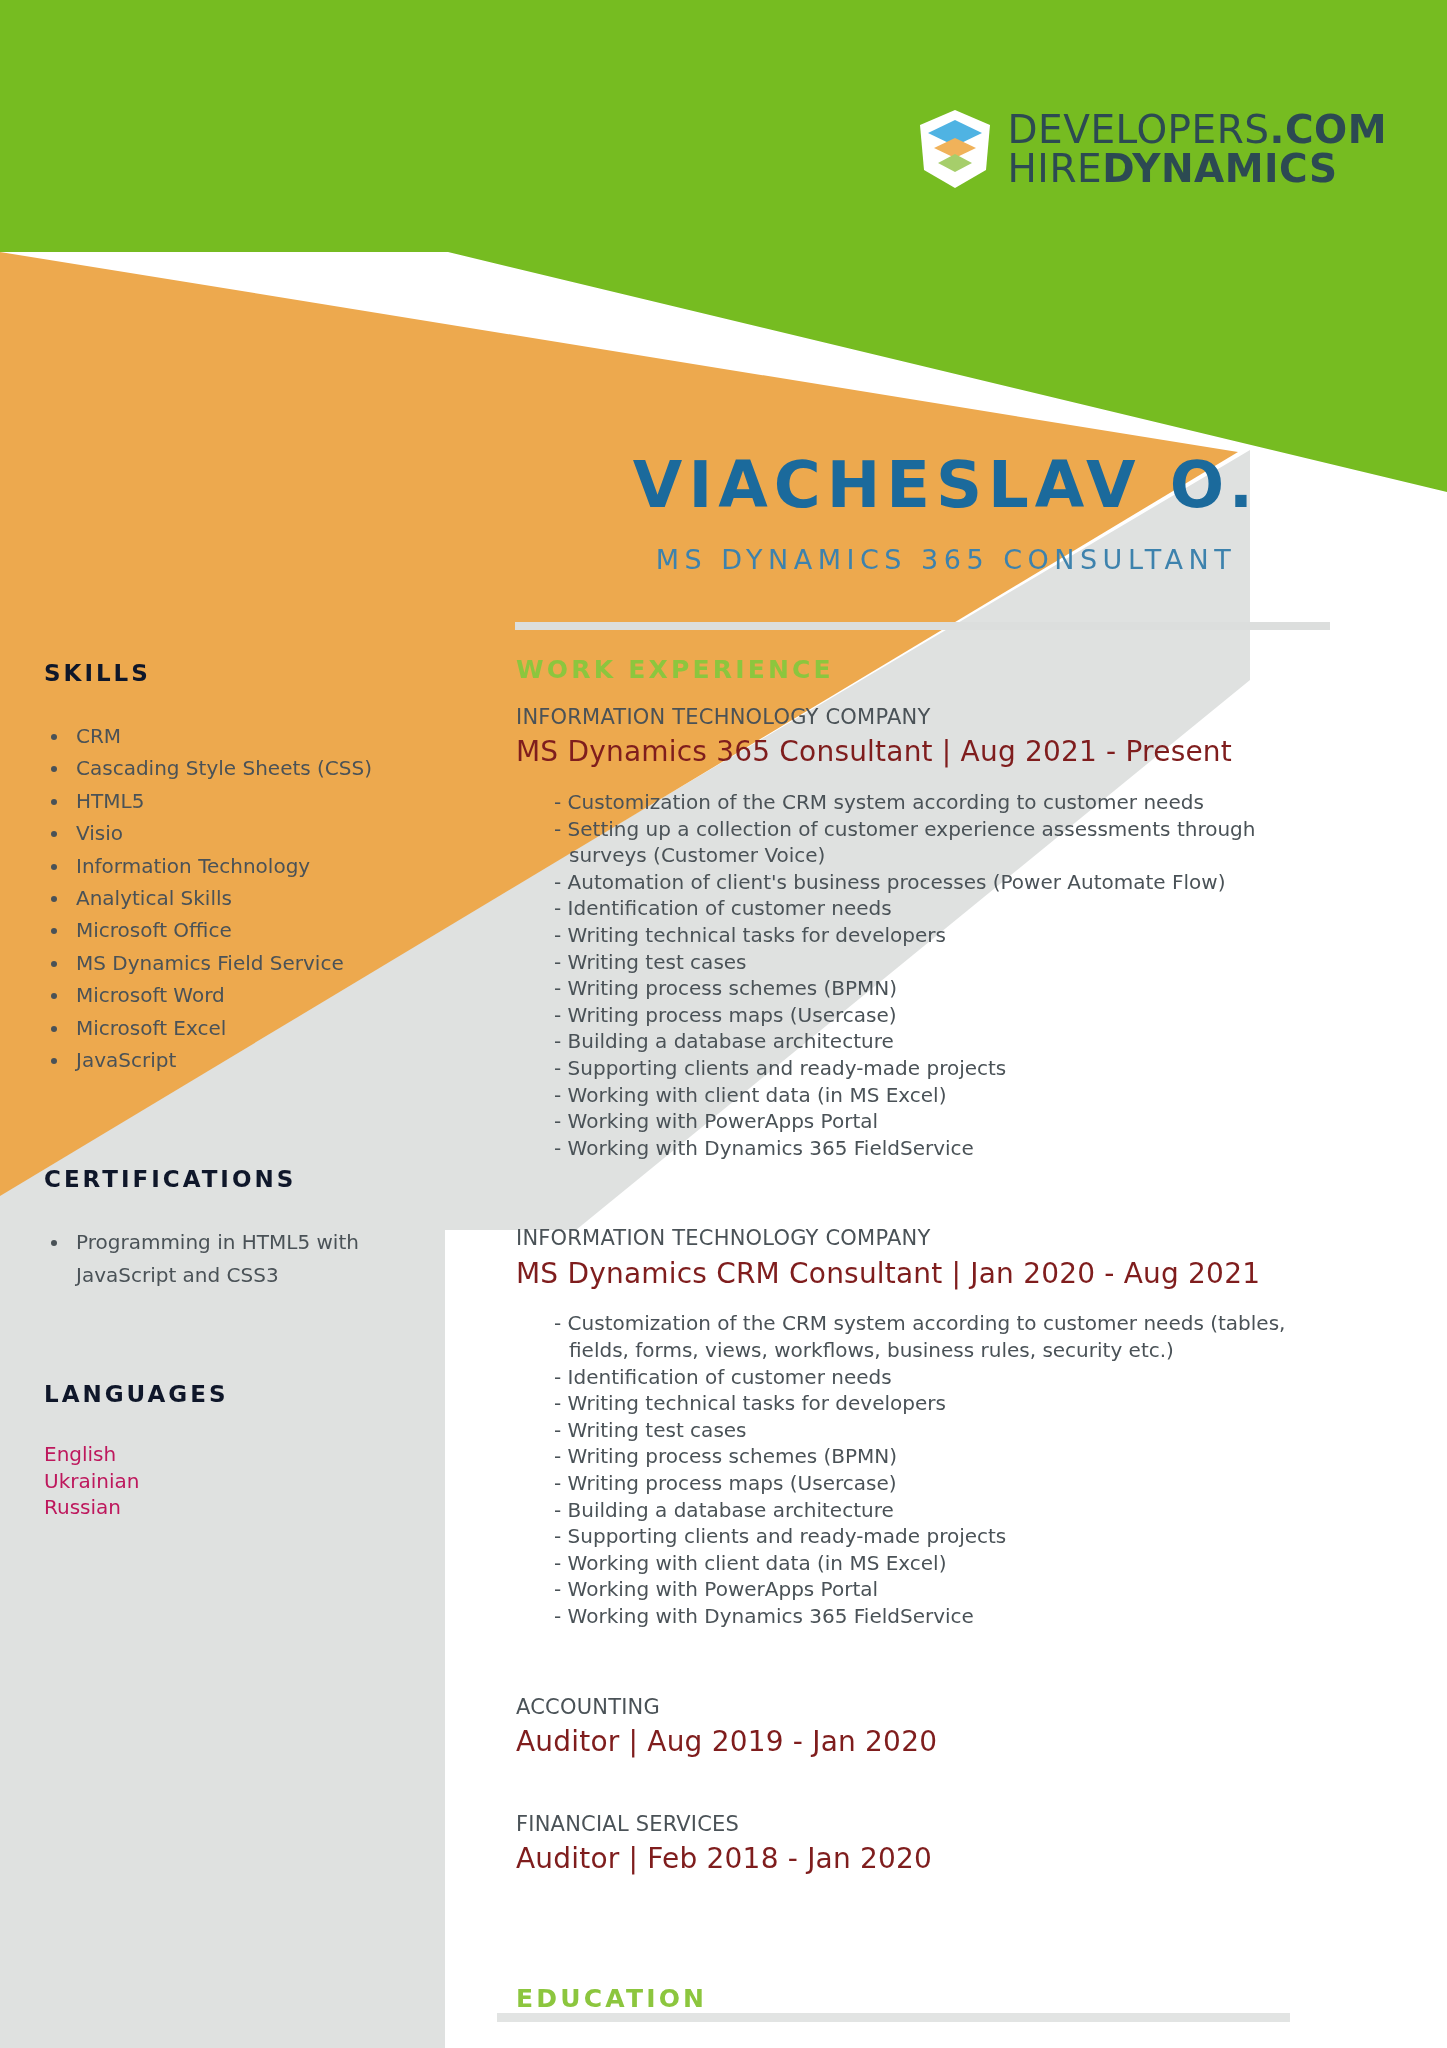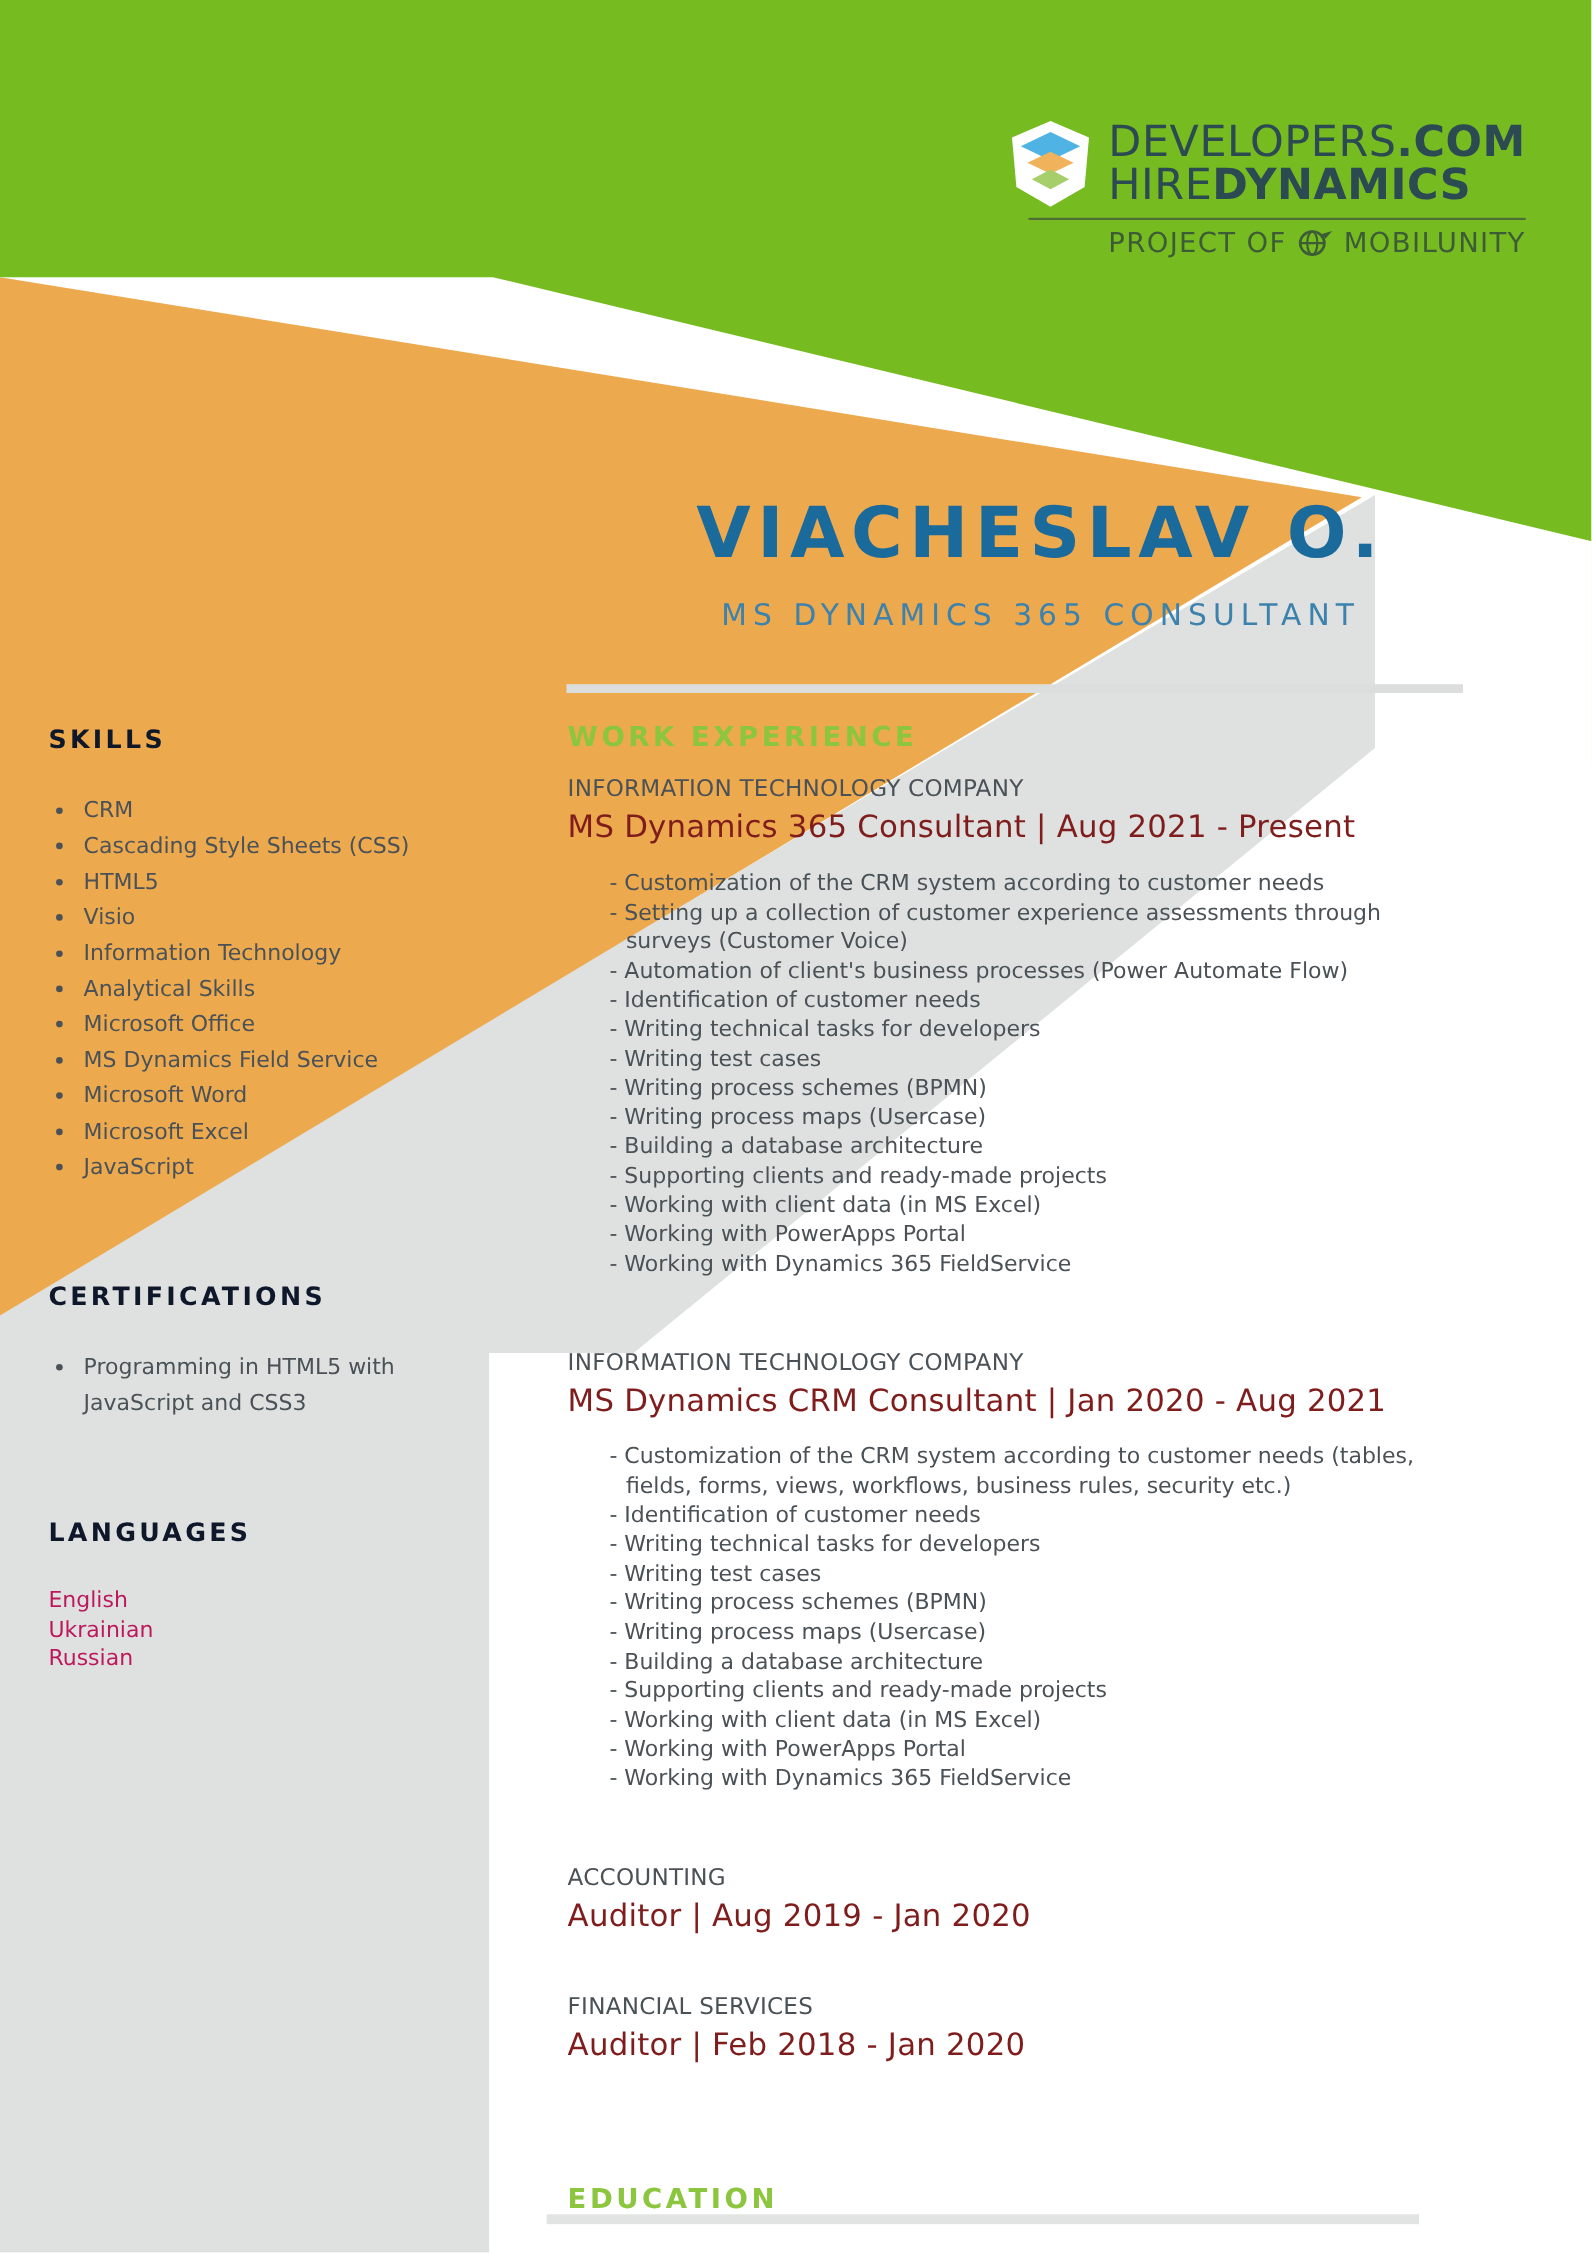--- a/index.html
+++ b/index.html
@@ -233,30 +233,20 @@
       <svg id="logo-mark" viewBox="0 0 78 82">
         <path d="M39 2 L74 17 L70 62 L39 80 L8 62 L4 17 Z" fill="#ffffff"></path>
         <path d="M39 12 L66 25 L39 38 L12 25 Z" fill="#4fb3e3"></path>
         <path d="M39 30 L60 40 L39 50 L18 40 Z" fill="#f0b25a"></path>
         <path d="M39 46 L56 55 L39 64 L22 55 Z" fill="#a6ce6b"></path>
       </svg>
       <div id="logo-words">
         <div class="logo-line"><span>DEVELOPERS</span><b>.COM</b></div>
         <div class="logo-line"><span>HIRE</span><b>DYNAMICS</b></div>
       </div>
-    </div>
-    <div id="logo-tagline-wrap">
-      <span id="logo-tagline">PROJECT OF</span>
-      <svg id="globe-icon" viewBox="0 0 32 26">
-        <ellipse cx="13" cy="13" rx="11" ry="10.5" fill="none" stroke="#3d5c36" stroke-width="2.4"></ellipse>
-        <ellipse cx="13" cy="13" rx="4.6" ry="10.5" fill="none" stroke="#3d5c36" stroke-width="2"></ellipse>
-        <line x1="2.2" y1="13" x2="23.8" y2="13" stroke="#3d5c36" stroke-width="2"></line>
-        <path d="M21 5 L31 2 L25 9 Z" fill="#3d5c36"></path>
-      </svg>
-      <span id="logo-tagline-brand" style="font-size:25px;color:#3d5c36;letter-spacing:1.2px;white-space:nowrap;">MOBILUNITY</span>
     </div>
   </div>
 
   <div id="header-block">
     <h1 id="full-name">VIACHESLAV O.</h1>
     <div id="job-title">MS DYNAMICS 365 CONSULTANT</div>
   </div>
   <div id="title-rule"></div>
 
   <div id="sidebar">

